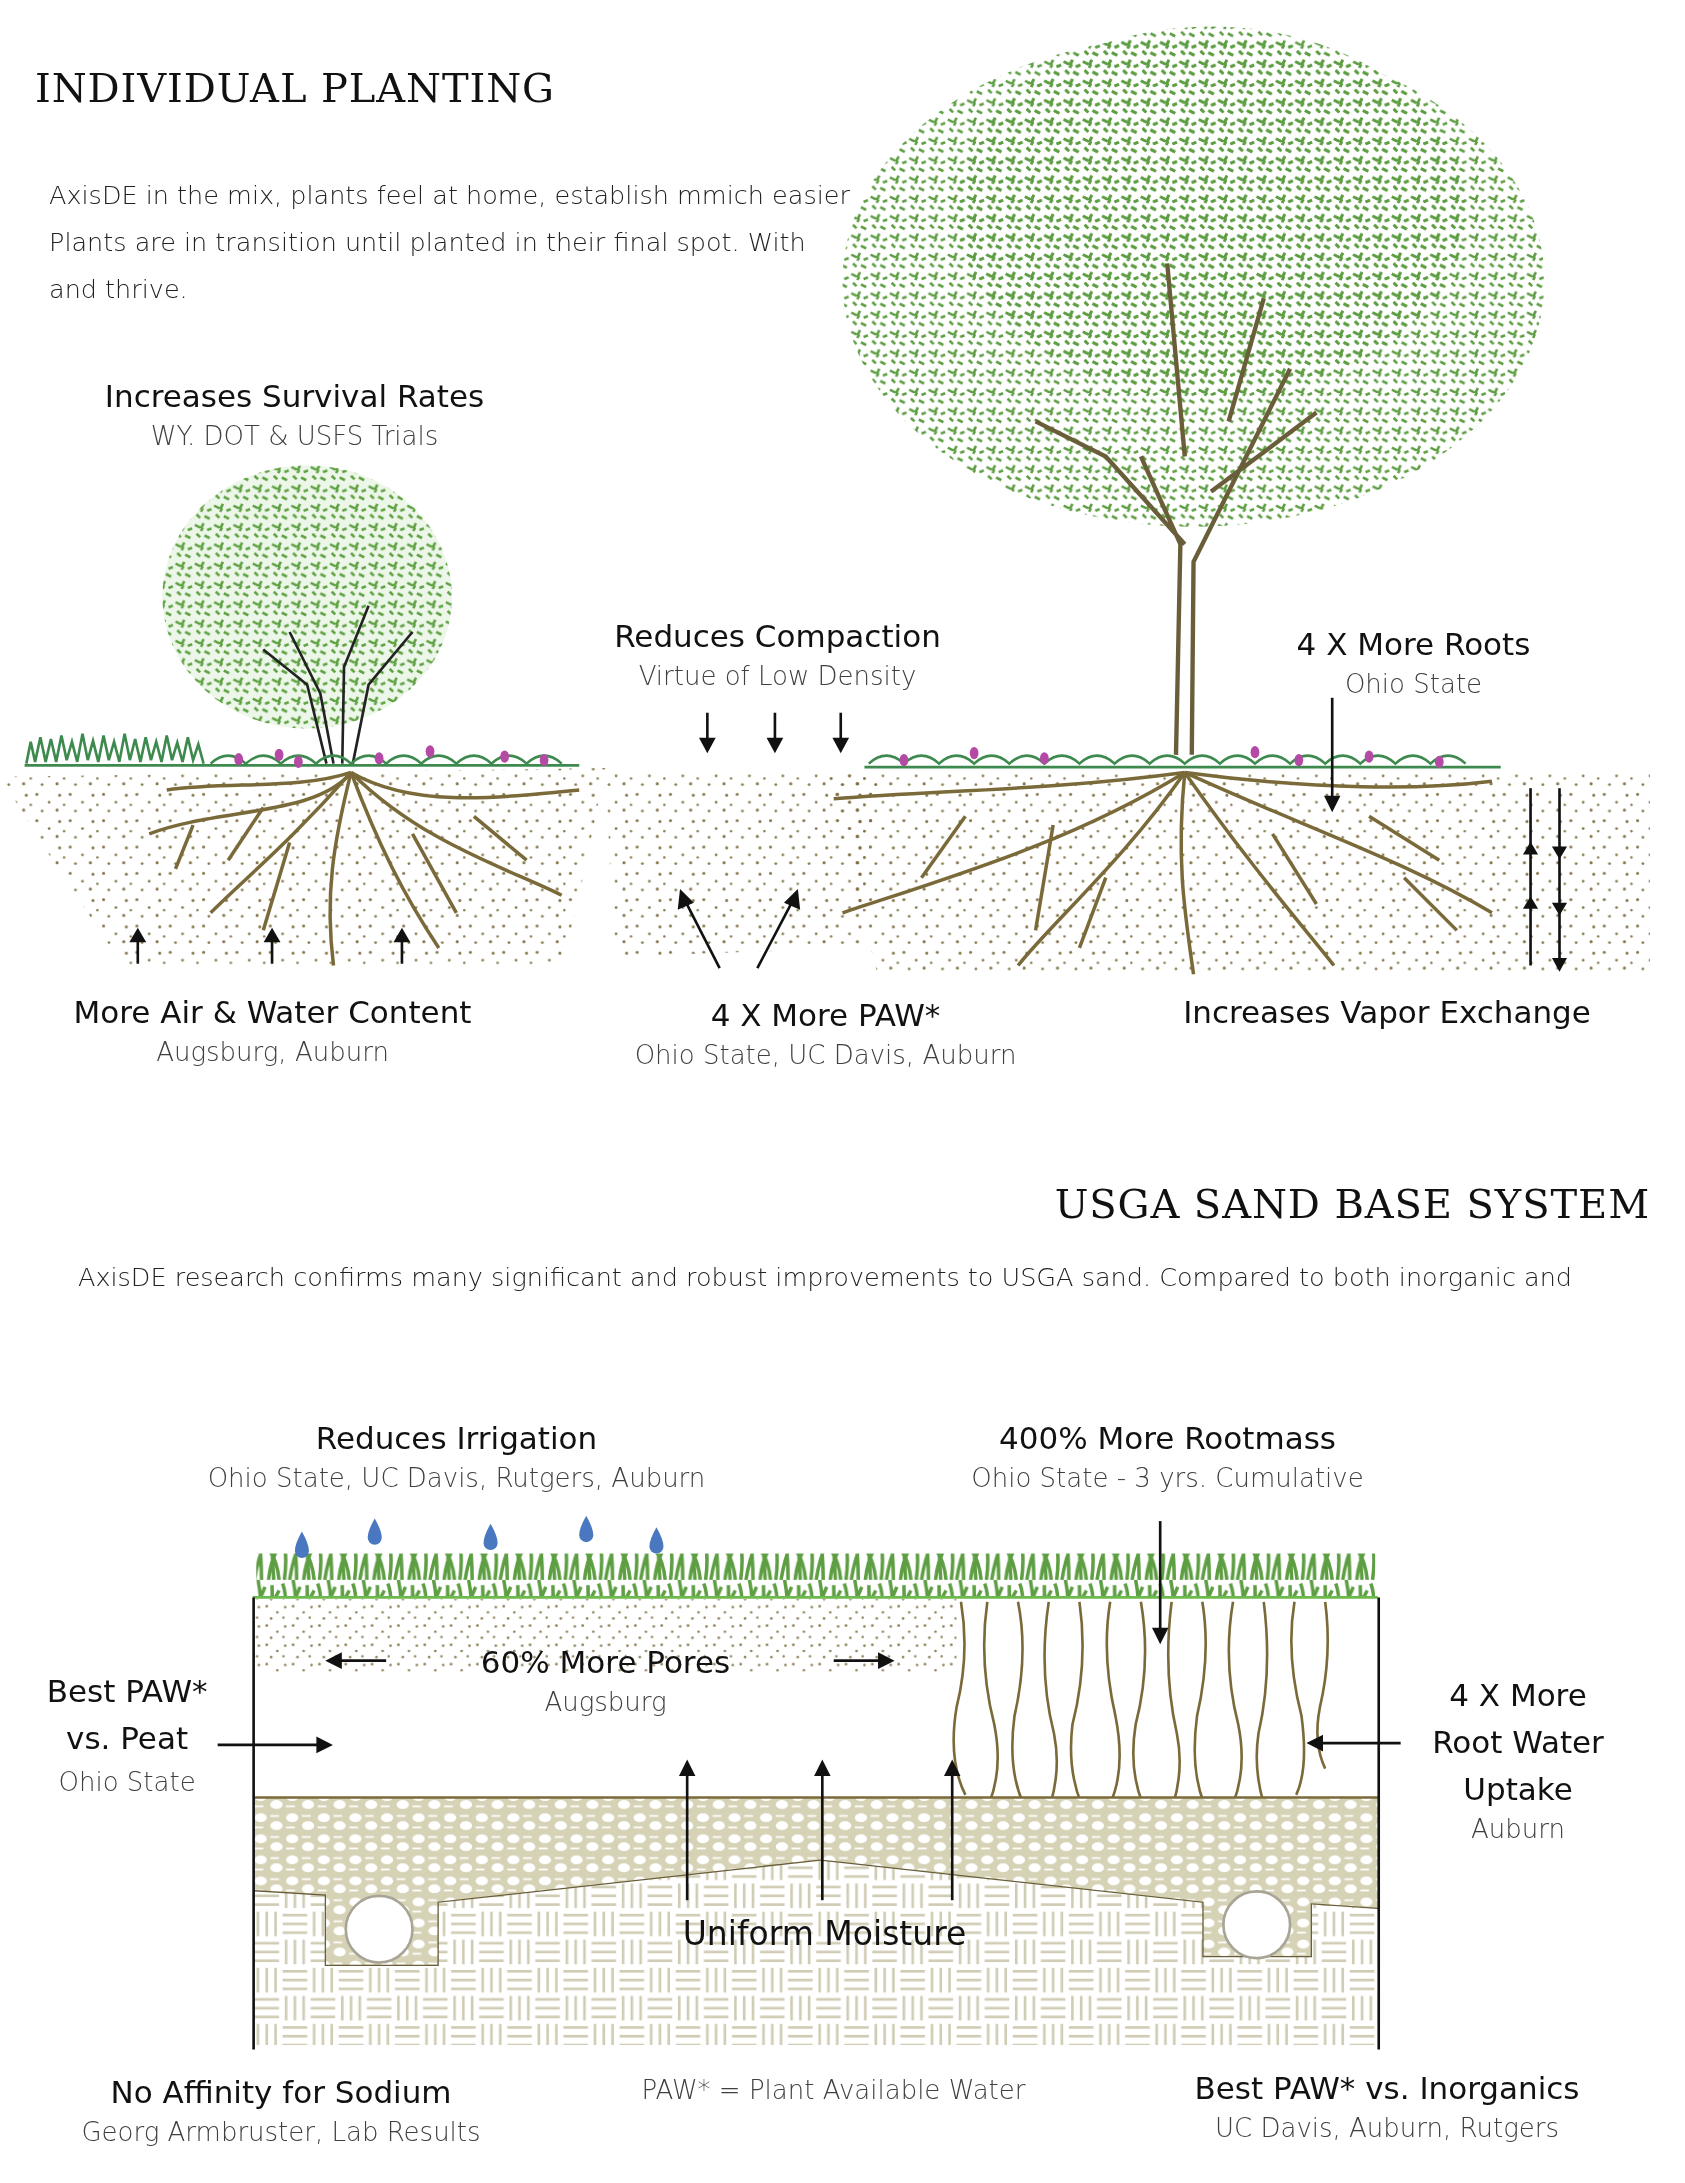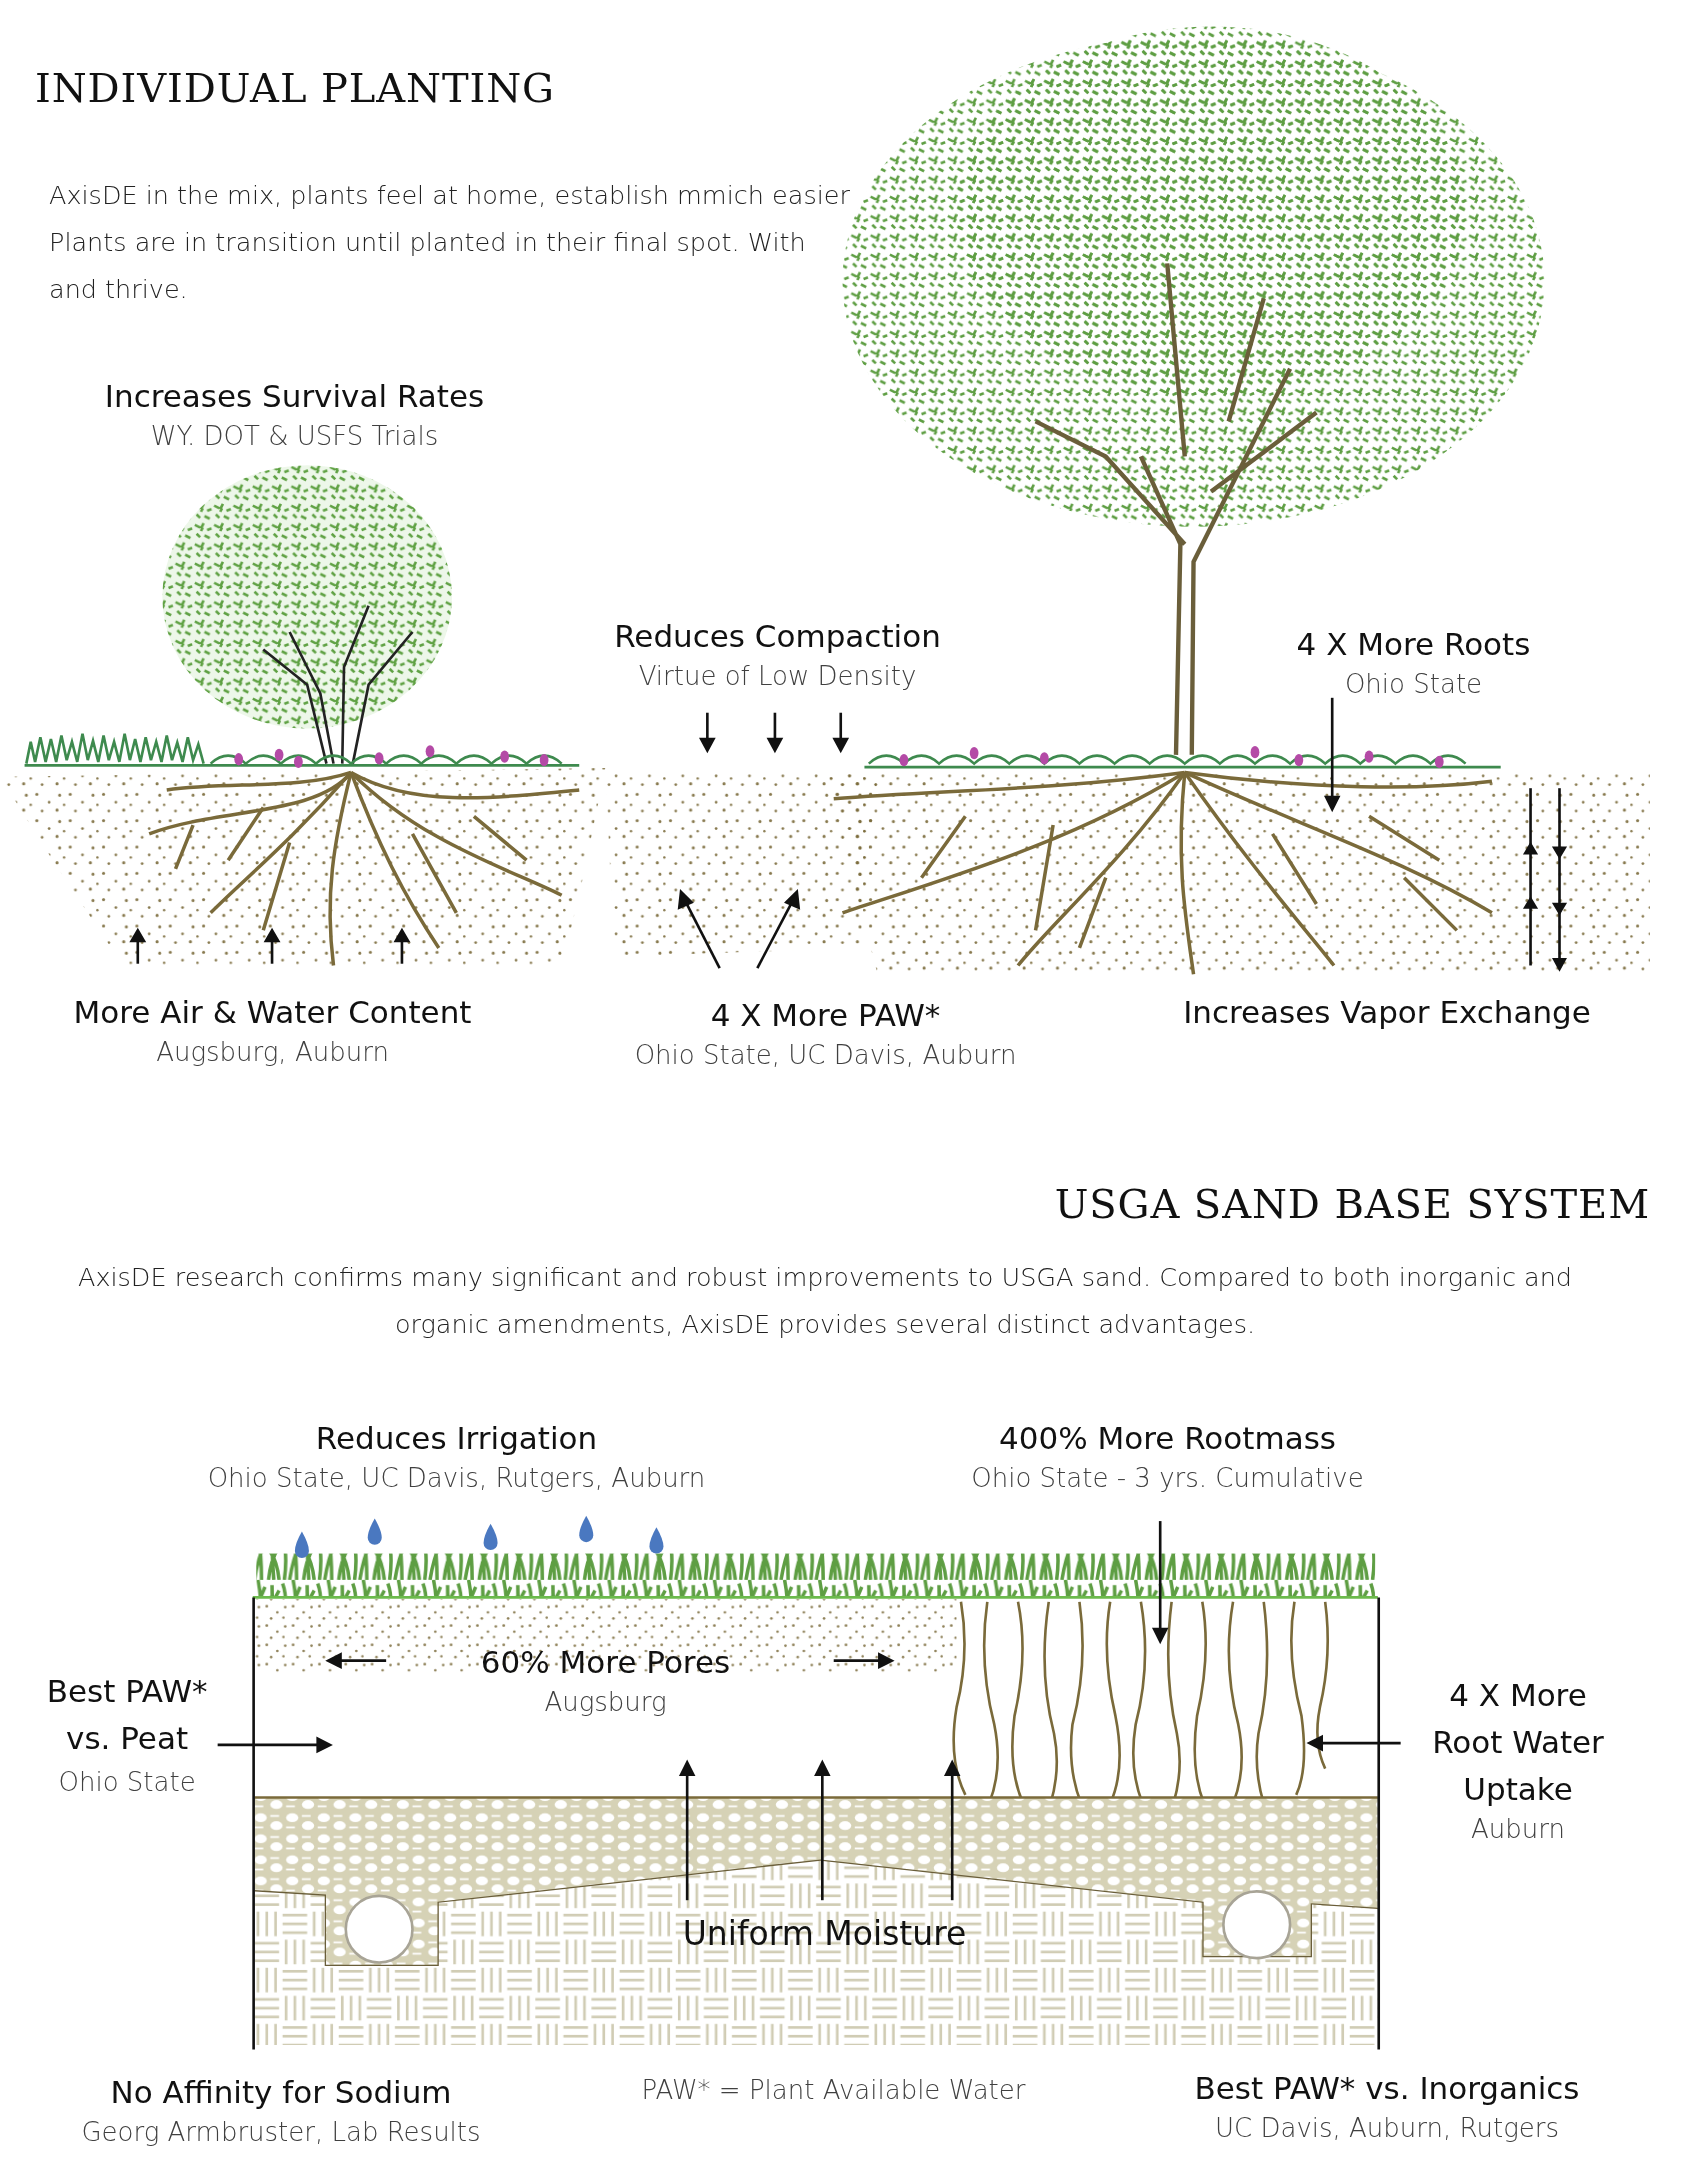--- a/index.html
+++ b/index.html
@@ -161,21 +161,20 @@
   <div class="s">Ohio State, UC Davis, Auburn</div>
 </div>
 <div class="abs lbl" style="left:1159px; top:992px; width:456px;">
   <div class="t">Increases Vapor Exchange</div>
 </div>
 
 <div class="abs h-serif" style="left:0; width:1650px; text-align:right; top:1181px; font-size:40px;">USGA SAND BASE SYSTEM</div>
 
 <div class="abs intro" style="left:0; width:1650px; top:1254px; text-align:center;">
   <div>AxisDE research confirms many significant and robust improvements to USGA sand. Compared to both inorganic and</div>
-  <div>organic amendments, AxisDE provides several distinct advantages.</div>
 </div>
 
 <svg width="1685" height="2183" viewBox="0 0 1920 2487">
   <defs>
     <pattern id="gravelPat" width="36" height="24" patternUnits="userSpaceOnUse">
       <rect width="36" height="24" fill="#d6d2b6"></rect>
       <ellipse cx="9" cy="7" rx="7" ry="5" fill="#fff"></ellipse>
       <ellipse cx="27" cy="16" rx="7" ry="5" fill="#fff"></ellipse>
       <line x1="20" y1="5" x2="30" y2="5" stroke="#fff" stroke-width="2"></line>
       <line x1="2" y1="18" x2="12" y2="18" stroke="#fff" stroke-width="2"></line>

